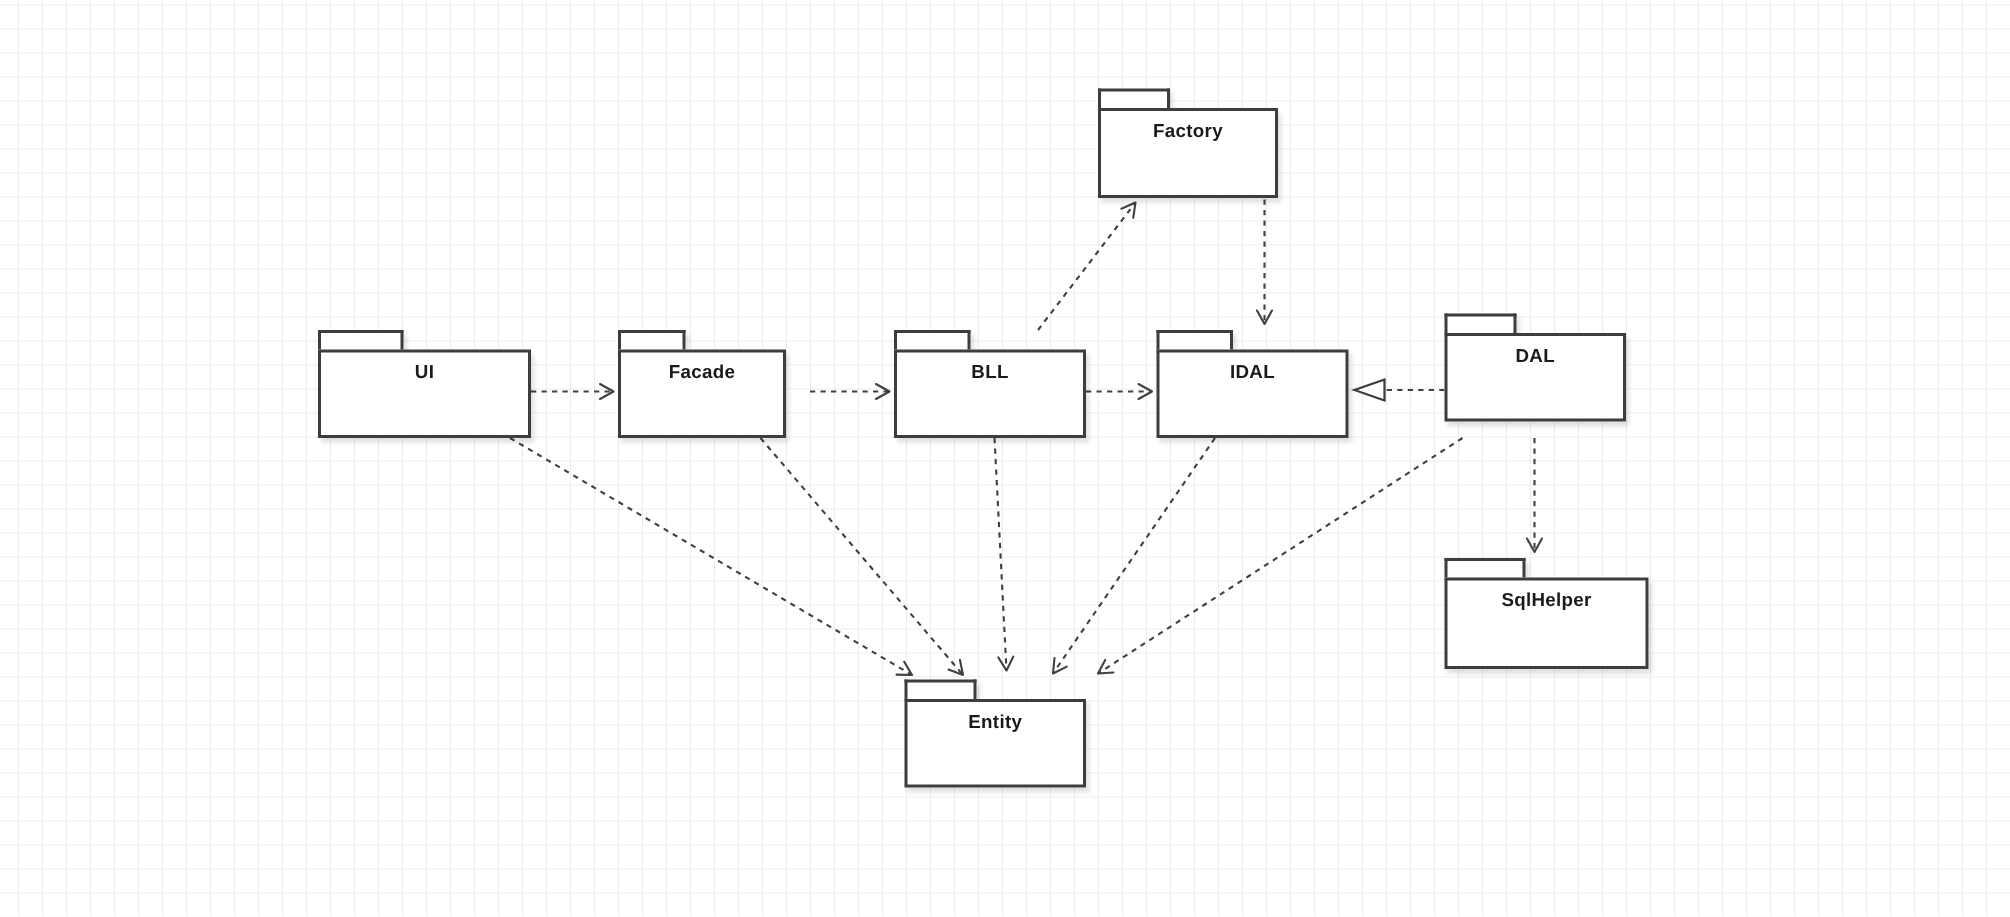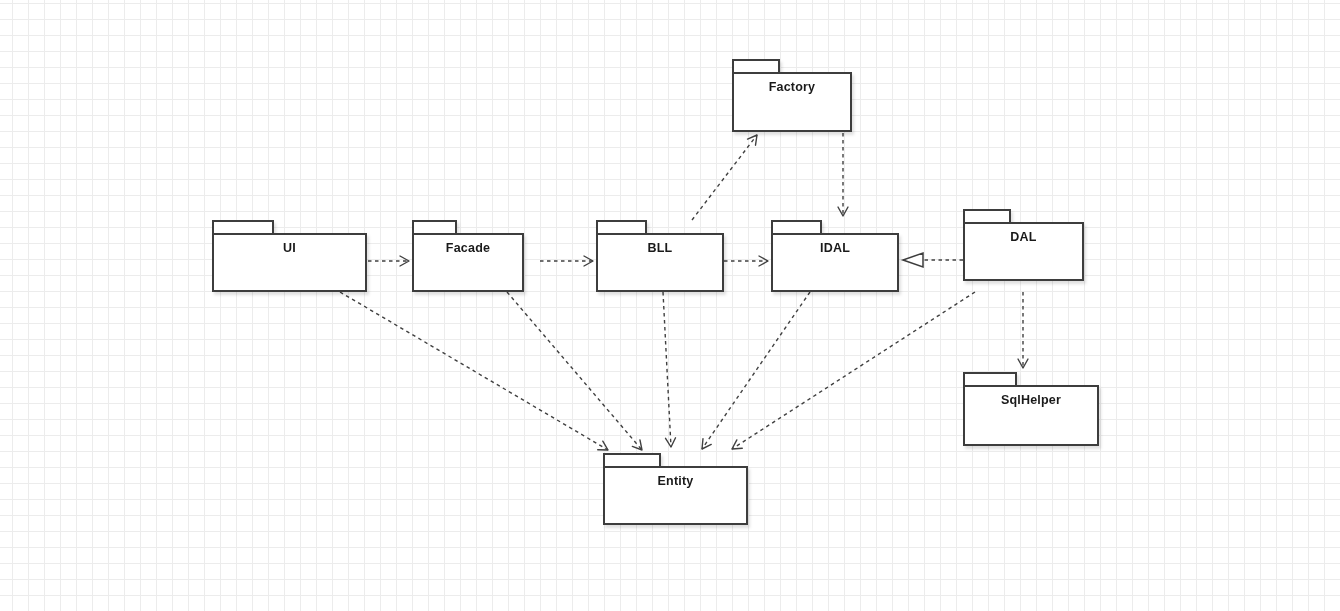--- a/index.html
+++ b/index.html
@@ -99,21 +99,21 @@
       <path class="edge" d="M975,292 L732,449" marker-end="url(#mOpen)"></path>
     </g>
   </svg>
 
   <div class="pkg" style="left:732px; top:59px; width:120px; height:73px;">
     <div class="tab"></div>
     <div class="pkg-body"></div>
     <span class="pkg-label">Factory</span>
   </div>
 
-  <div class="pkg" style="left:212px; top:220px; width:155px; height:72px;">
+  <div class="pkg" style="left:212px; top:220px; width:142px; height:72px;">
     <div class="tab"></div>
     <div class="pkg-body"></div>
     <span class="pkg-label">UI</span>
   </div>
 
   <div class="pkg" style="left:412px; top:220px; width:112px; height:72px;">
     <div class="tab"></div>
     <div class="pkg-body"></div>
     <span class="pkg-label">Facade</span>
   </div>
@@ -135,19 +135,19 @@
     <div class="pkg-body"></div>
     <span class="pkg-label">DAL</span>
   </div>
 
   <div class="pkg" style="left:963px; top:372px; width:136px; height:74px;">
     <div class="tab"></div>
     <div class="pkg-body"></div>
     <span class="pkg-label">SqlHelper</span>
   </div>
 
-  <div class="pkg" style="left:603px; top:453px; width:145px; height:72px;">
+  <div class="pkg" style="left:603px; top:453px; width:121px; height:72px;">
     <div class="tab"></div>
     <div class="pkg-body"></div>
     <span class="pkg-label">Entity</span>
   </div>
 
 </div>
 
 </body></html>

